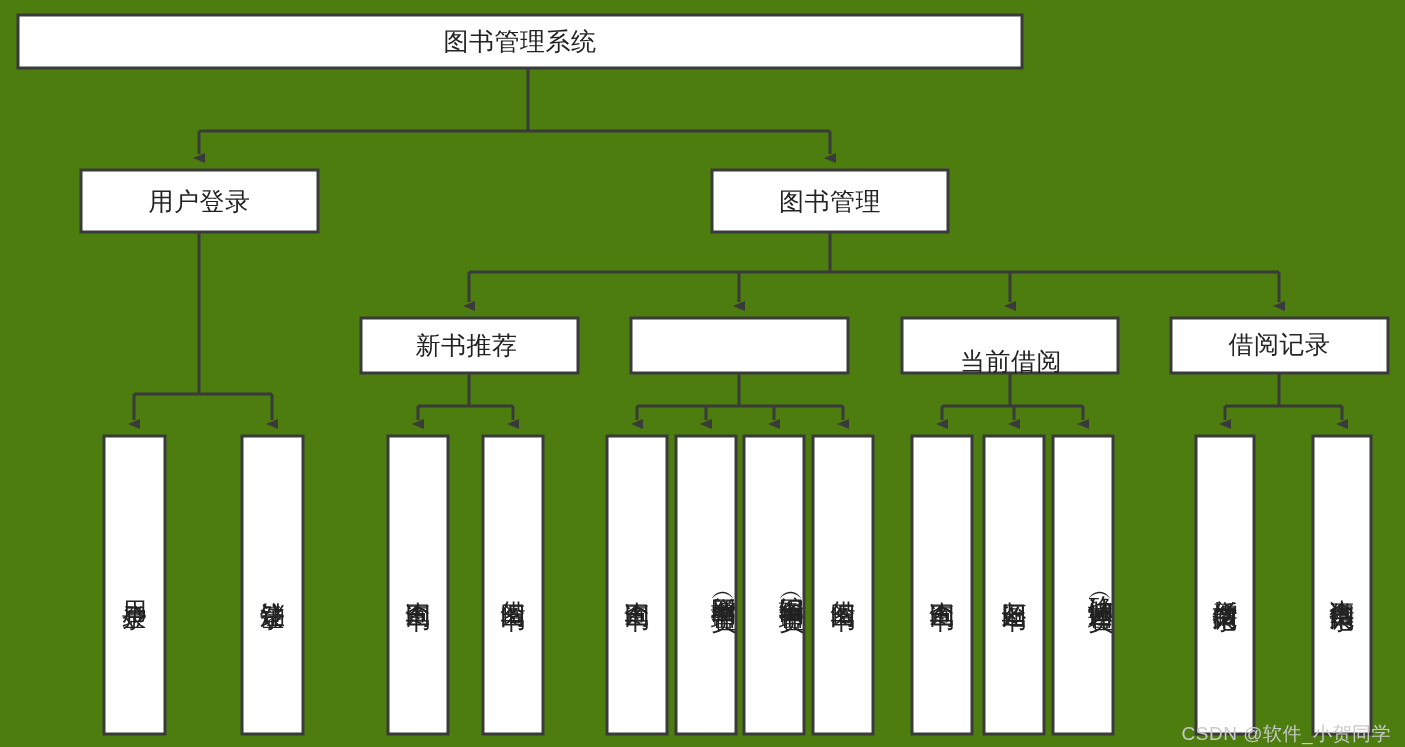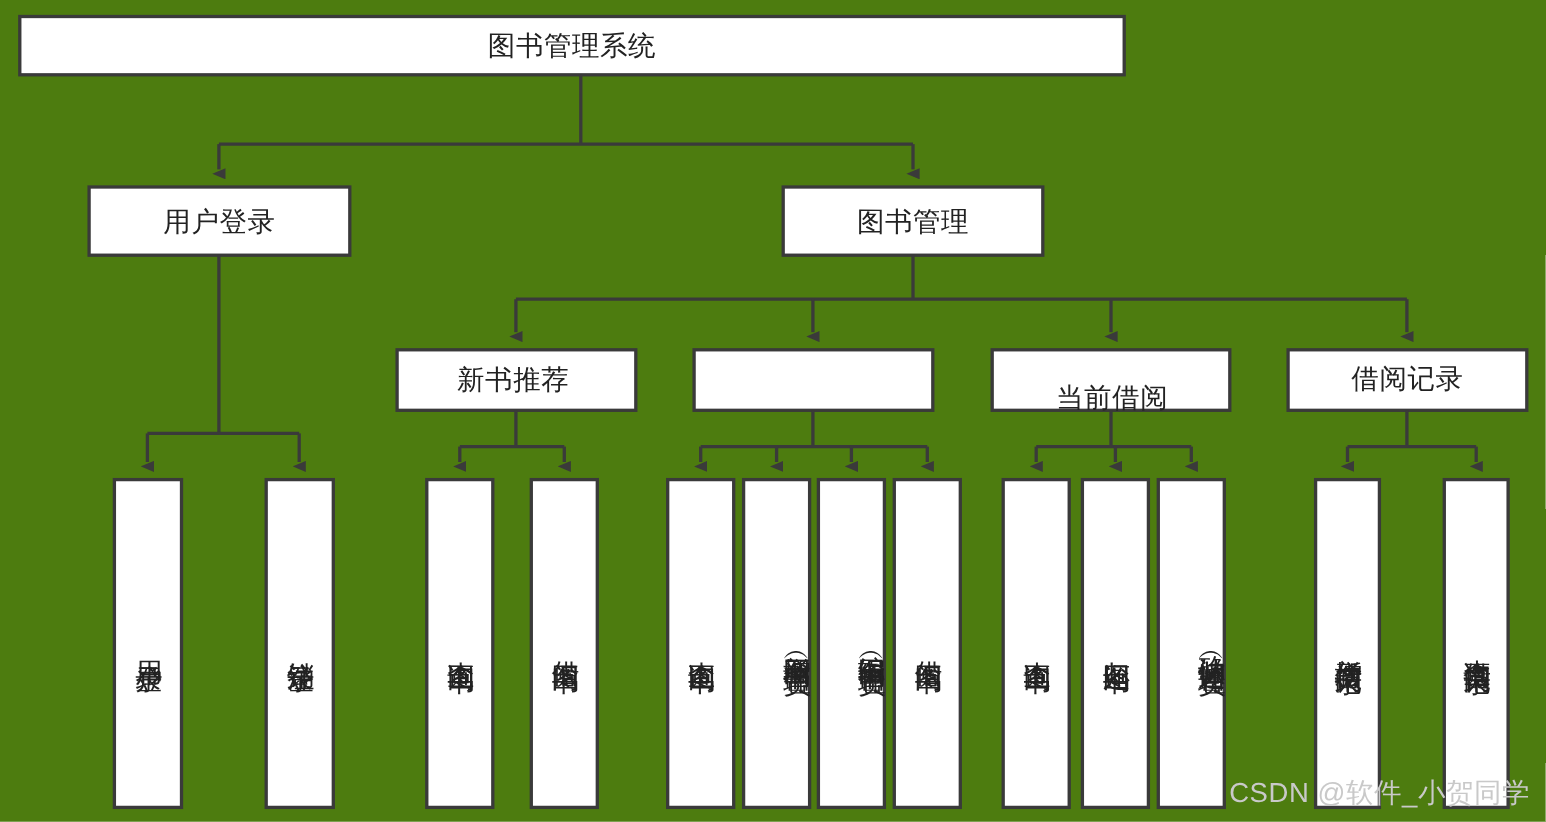--- a/index.html
+++ b/index.html
@@ -60,22 +60,22 @@
     color: #222222;
     writing-mode: vertical-rl;
     text-orientation: upright;
     letter-spacing: 2px;
     line-height: 1;
     pointer-events: none;
   }
   .watermark {
     position: absolute;
     right: 14px;
-    bottom: 10px;
-    font-size: 25px;
+    bottom: 0;
+    font-size: 19px;
     color: #c9c9c9;
     letter-spacing: 0.5px;
     white-space: nowrap;
     user-select: none;
   }
 </style>
 </head>
 <body>
 
 <div id="canvas">

